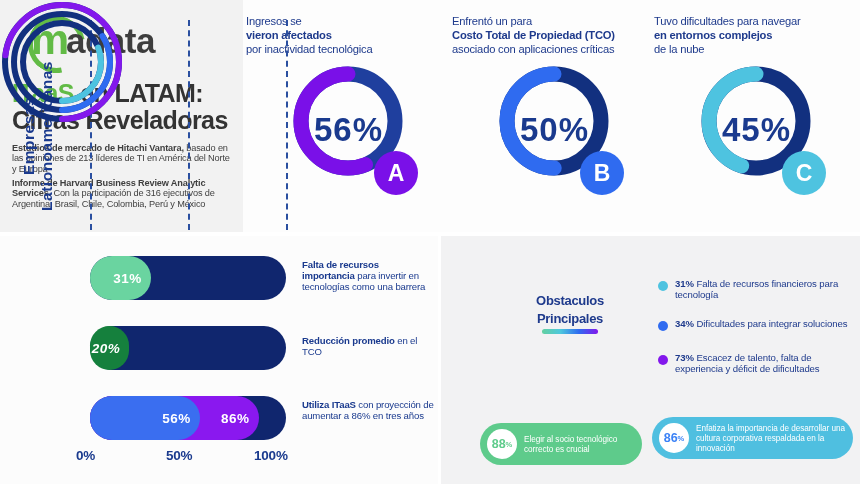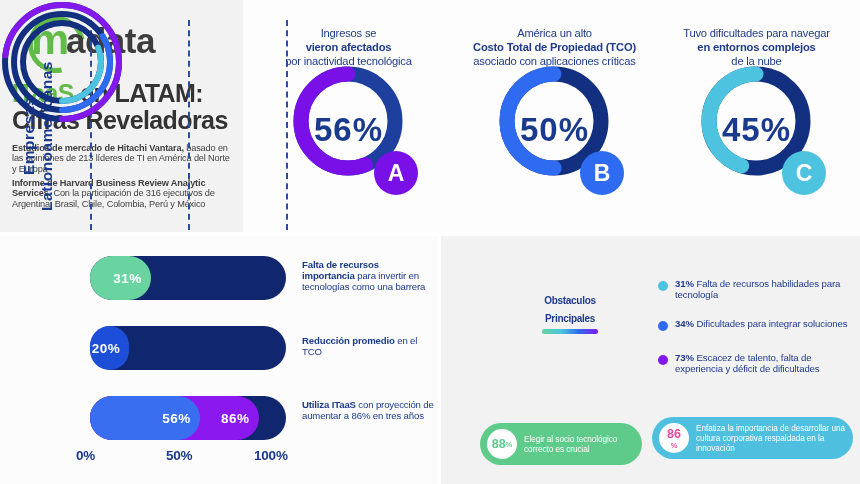--- a/index.html
+++ b/index.html
@@ -30,21 +30,21 @@
 
   .sub{position:absolute;left:12px;width:222px;color:#3f3f3f;
        font-size:9.2px;line-height:10.4px;letter-spacing:-0.15px;}
   #sub1{top:143px;}
   #sub2{top:178px;}
   .sub b{font-weight:700;margin-top:20px;}
 
   
   .donut-block{position:absolute;top:10px;width:205px;height:215px;}
   #donut-a{left:246px;} #donut-b{left:452px;} #donut-c{left:654px;}
-  .donut-cap{position:absolute;top:16px;left:0;width:205px;text-align:center;
+  .donut-cap{position:absolute;top:4px;left:0;width:205px;
     font-size:11.2px;line-height:14px;color:#1e3a8c;letter-spacing:-0.2px;}
   .donut-cap b{font-weight:700;}
   .donut-svg{position:absolute;left:41px;top:50px;}
   .donut-val{position:absolute;left:0;top:101px;width:205px;text-align:center;
     font-size:33px;font-weight:700;color:#1a3a8e;letter-spacing:1px;}
   .donut-badge{position:absolute;width:44px;height:44px;border-radius:50%;
     left:128px;top:141px;color:#ffffff;font-size:23px;font-weight:700;
     display:flex;align-items:center;justify-content:center;}
 
   
@@ -58,42 +58,42 @@
   .bar-track{position:absolute;left:90px;width:196px;height:44px;
     background:#10266e;border-radius:22px;}
   .bar-seg{position:absolute;left:0;top:0;height:44px;border-radius:22px;
     display:flex;align-items:center;justify-content:flex-end;
     color:#ffffff;font-size:13.5px;font-weight:700;padding-right:9px;
     box-sizing:border-box;letter-spacing:0.5px;}
   .bar-note{position:absolute;left:302px;width:132px;
     font-size:9.6px;line-height:10.8px;color:#1a3a8e;letter-spacing:-0.15px;}
   .bar-note b{font-weight:700;}
   #obst-title{position:absolute;left:496px;top:292px;width:148px;text-align:center;
-    font-size:10px;line-height:17.5px;font-weight:700;color:#1e3a8c;letter-spacing:-0.3px;}
+    font-size:13px;line-height:17.5px;font-weight:700;color:#1e3a8c;letter-spacing:-0.3px;}
   #obst-bar{position:absolute;left:542px;top:329px;width:56px;height:5px;border-radius:3px;
     background:linear-gradient(90deg,#63d0a0 0%,#4ec8dd 33%,#2f6bf0 66%,#8318ec 100%);}
 
   .leg-row{position:absolute;left:658px;width:200px;}
   .leg-dot{position:absolute;left:0;top:3px;width:10px;height:10px;border-radius:50%;}
   .leg-txt{position:absolute;left:17px;top:0;width:186px;
     font-size:9.6px;line-height:11.4px;color:#1e3a8c;letter-spacing:-0.1px;}
   .leg-txt b{font-weight:700;}
 
   
   .pill{position:absolute;height:42px;border-radius:21px;}
   .pill-badge{position:absolute;left:7px;top:6px;width:30px;height:30px;border-radius:50%;
     background:#ffffff;display:flex;align-items:center;justify-content:center;
     font-size:12.5px;font-weight:700;}
   .pill-badge sup{font-size:7.5px;vertical-align:super;}
   .pill-txt{position:absolute;left:44px;top:0;height:44px;display:flex;align-items:center;
     color:#ffffff;font-size:8.2px;line-height:10px;letter-spacing:-0.05px;}
   #pill-1{left:480px;top:423px;width:162px;background:#5ecb8b;}
   #pill-2{left:652px;top:417px;width:201px;background:#4fbfe0;}
   #pill-1 .pill-badge{color:#5ecb8b;}
-  #pill-2 .pill-badge{color:#ec4899;flex-direction:column;}
+  #pill-2 .pill-badge{color:#3b82f6;}
   #pill-1 .pill-txt{width:112px;}
   #pill-2 .pill-txt{width:150px;}
 </style>
 </head>
 <body>
 
 <div id="page">
 
   <div class="panel" id="panel-brand"></div>
   <div class="panel" id="panel-donuts"></div>
@@ -121,21 +121,21 @@
   <div class="donut-block" id="donut-a">
       <div class="donut-cap"><span>Ingresos se</span><br><b>vieron afectados</b><br><span>por inactividad tecnológica</span></div>
       <div class="donut-svg"><svg width="122" height="122" viewBox="0 0 122 122" style="transform: scaleX(-1);">
           <circle cx="61" cy="61" r="47" fill="none" stroke="#1f3f9e" stroke-width="15"></circle>
           <circle cx="61" cy="61" r="47" fill="none" stroke="#7a10e8" stroke-width="15" stroke-linecap="round" stroke-dasharray="165.3734372849667 295.3097094374406" transform="rotate(-90 61 61)"></circle>
         </svg></div>
       <div class="donut-val">56%</div>
       <div class="donut-badge" style="background: rgb(122, 16, 232);">A</div>
     </div>
   <div class="donut-block" id="donut-b">
-      <div class="donut-cap"><span>América un alto</span><br><b>Costo Total de Propiedad (TCO)</b><br><span>asociado con aplicaciones críticas</span></div>
+      <div class="donut-cap"><span>Enfrentó un para</span><br><b>Costo Total de Propiedad (TCO)</b><br><span>asociado con aplicaciones críticas</span></div>
       <div class="donut-svg"><svg width="122" height="122" viewBox="0 0 122 122" style="transform: scaleX(-1);">
           <circle cx="61" cy="61" r="47" fill="none" stroke="#12307f" stroke-width="15"></circle>
           <circle cx="61" cy="61" r="47" fill="none" stroke="#2f6bf0" stroke-width="15" stroke-linecap="round" stroke-dasharray="147.6548547187203 295.3097094374406" transform="rotate(-90 61 61)"></circle>
         </svg></div>
       <div class="donut-val">50%</div>
       <div class="donut-badge" style="background: rgb(47, 107, 240);">B</div>
     </div>
   <div class="donut-block" id="donut-c">
       <div class="donut-cap"><span>Tuvo dificultades para navegar</span><br><b>en entornos complejos</b><br><span>de la nube</span></div>
       <div class="donut-svg"><svg width="122" height="122" viewBox="0 0 122 122" style="transform: scaleX(-1);">
@@ -155,21 +155,21 @@
       <div class="tick-lab" style="left: 76px;">0%</div>
       <div class="gridline" style="left: 188px;"></div>
       <div class="tick-lab" style="left: 166px;">50%</div>
       <div class="gridline" style="left: 286px;"></div>
       <div class="tick-lab" style="left: 254px;">100%</div>
       <div class="bar-track" style="top: 256px;">
         <div class="bar-seg" style="width: 60.76px; background: rgb(106, 212, 160);">31%</div>
       </div>
       <div class="bar-note" style="top: 260px;"><b>Falta de recursos importancia</b><span> para invertir en tecnologías como una barrera</span></div>
       <div class="bar-track" style="top: 326px;">
-        <div class="bar-seg" style="width: 39.2px; background: #1d4ed8;">20%</div>
+        <div class="bar-seg" style="width: 39.2px; background: #15803d; font-style: italic;">20%</div>
       </div>
       <div class="bar-note" style="top: 336px;"><b>Reducción promedio</b><span> en el TCO</span></div>
       <div class="bar-track" style="top: 396px;">
         <div class="bar-seg" style="width: 168.56px; background: rgb(138, 24, 239);">86%</div>
         <div class="bar-seg" style="width: 109.76px; background: rgb(58, 110, 240);">56%</div>
       </div>
       <div class="bar-note" style="top: 400px;"><b>Utiliza ITaaS</b><span> con proyección de aumentar a 86% en tres años</span></div>
     </div>
 
   <div id="obst-rings-host">
@@ -187,21 +187,21 @@
         </svg></div>
     </div>
   <div id="obst-title">
     <span>Obstaculos</span><br>
     <span>Principales</span>
   </div>
   <div id="obst-bar"></div>
   <div id="legend-host">
       <div class="leg-row" style="top: 278px;">
         <div class="leg-dot" style="background: rgb(78, 195, 224);"></div>
-        <div class="leg-txt"><b>31%</b><span> Falta de recursos habilidades para tecnología</span></div>
+        <div class="leg-txt"><b>31%</b><span> Falta de recursos financieros para tecnología</span></div>
       </div>
       <div class="leg-row" style="top: 318px;">
         <div class="leg-dot" style="background: rgb(47, 107, 240);"></div>
         <div class="leg-txt"><b>34%</b><span> Dificultades para integrar soluciones</span></div>
       </div>
       <div class="leg-row" style="top: 352px;">
         <div class="leg-dot" style="background: rgb(131, 24, 236);"></div>
         <div class="leg-txt"><b>73%</b><span> Escacez de talento, falta de experiencia y déficit de dificultades</span></div>
       </div>
     </div>

